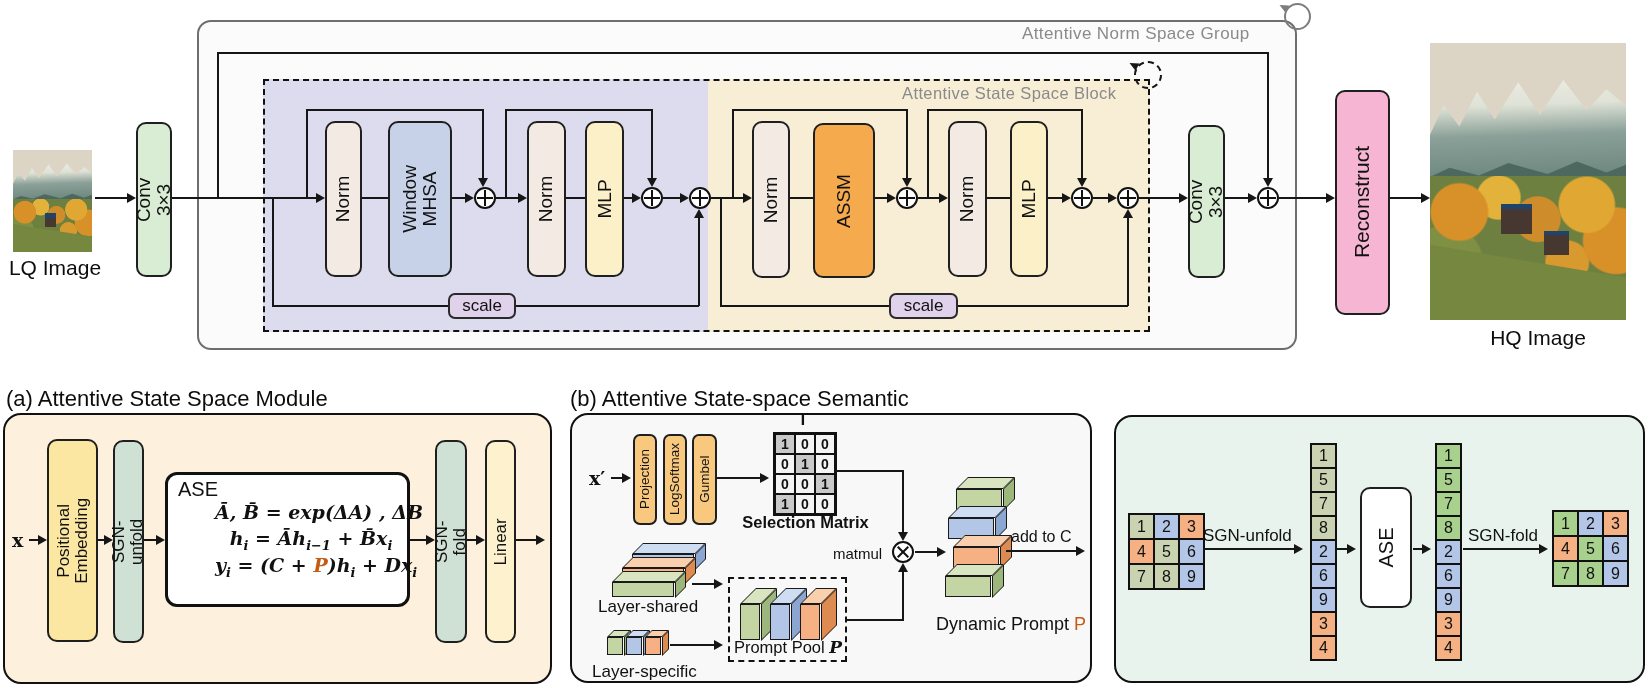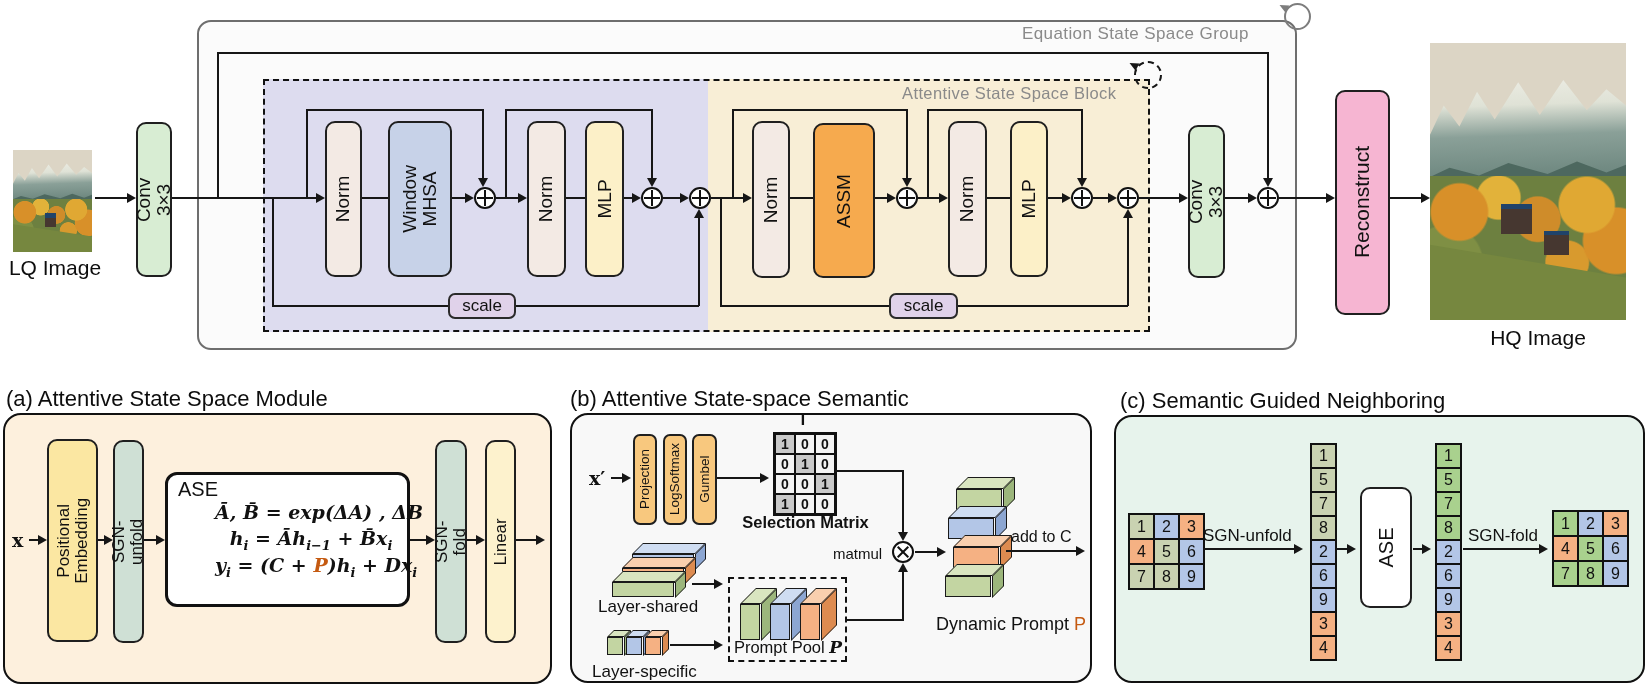--- a/index.html
+++ b/index.html
@@ -70,21 +70,21 @@
   .photo .hill{position:absolute;left:0;width:100%;bottom:0;height:34%;background:#76873f;clip-path:polygon(0 20%,100% 55%,100% 100%,0 100%);}
   .photo .cabin{position:absolute;background:#463730;border-top:5px solid #20436a;}
   .photo .cabin.c2{border-top-width:4px;}
 </style>
 </head>
 <body>
 
 <div id="canvas" data-name="figure-canvas">
 
   <div class="abs" data-name="attentive-state-space-group-box" style="left:197px;top:20px;width:1100px;height:330px;background:#fbfbfb;border:2px solid #6e6e6e;border-radius:14px;box-sizing:border-box;"></div>
-  <div class="glabel" data-name="group-label" style="left:1022px;top:24px;">Equation State Space Group</div>
+  <div class="glabel" data-name="group-label" style="left:1022px;top:24px;">Attentive Norm Space Group</div>
   <div class="loop" data-name="group-loop-icon" style="left:1284px;top:3px;width:27px;height:27px;border:2.5px solid #7d7d7d;">
       <span class="ah"></span>
     </div>
 
   <div class="abs" data-name="window-attention-region" style="left:263px;top:79px;width:445px;height:253px;background:#dddcef;"></div>
   <div class="abs" data-name="assm-region" style="left:708px;top:79px;width:442px;height:253px;background:#f8eed6;"></div>
   <div class="abs" data-name="attentive-state-space-block-box" style="left:263px;top:79px;width:887px;height:253px;border:2px dashed #111;box-sizing:border-box;"></div>
   <div class="glabel" data-name="block-label" style="left:902px;top:84px;font-size:16.5px;">Attentive State Space Block</div>
   <div class="loop dashed" data-name="block-loop-icon" style="left:1134px;top:61px;width:28px;height:28px;border:2px dashed #161616;">
       <span class="ah"></span>
@@ -346,21 +346,20 @@
       <div class="bar3d blue" data-name="dynamic-prompt-bar" style="width:46px;height:21px;--d:12px;"></div>
       <div class="bar3d orange" data-name="dynamic-prompt-bar" style="width:46px;height:21px;--d:12px;"></div>
       <div class="bar3d green" data-name="dynamic-prompt-bar" style="width:46px;height:21px;--d:12px;"></div>
     </div>
   <div class="abs" data-name="dynamic-prompt-label" style="left:936px;top:614px;font-size:18px;">
     <span>Dynamic Prompt </span><span class="orangeP" data-name="dynamic-p-symbol">P</span></div>
   <div class="abs" data-name="add-to-c-label" style="left:1011px;top:528px;font-size:16px;">add to C</div>
   <div class="hl" data-name="flow-line" style="left:1006px;top:550px;width:72px;"></div>
     <div class="tr" style="left:1076px;top:545.5px;"></div>
 
-  <div class="ptitle" data-name="panel-c-title" style="left:1120px;top:388px;">(c) Semantic Guided Neighboring</div>
   <div class="panel" data-name="panel-c-box" style="left:1114px;top:415px;width:531px;height:268px;background:#e7f3ec;"></div>
   <div class="grid3" data-name="input-grid" style="left:1128px;top:513px;">
 
   <div class="cell" data-name="grid-cell" style="background-color: rgb(201, 210, 177);">1</div>
       <div class="cell" data-name="grid-cell" style="background-color: rgb(179, 198, 231);">2</div>
       <div class="cell" data-name="grid-cell" style="background-color: rgb(245, 177, 131);">3</div>
       <div class="cell" data-name="grid-cell" style="background-color: rgb(245, 177, 131);">4</div>
       <div class="cell" data-name="grid-cell" style="background-color: rgb(201, 210, 177);">5</div>
       <div class="cell" data-name="grid-cell" style="background-color: rgb(179, 198, 231);">6</div>
       <div class="cell" data-name="grid-cell" style="background-color: rgb(201, 210, 177);">7</div>

